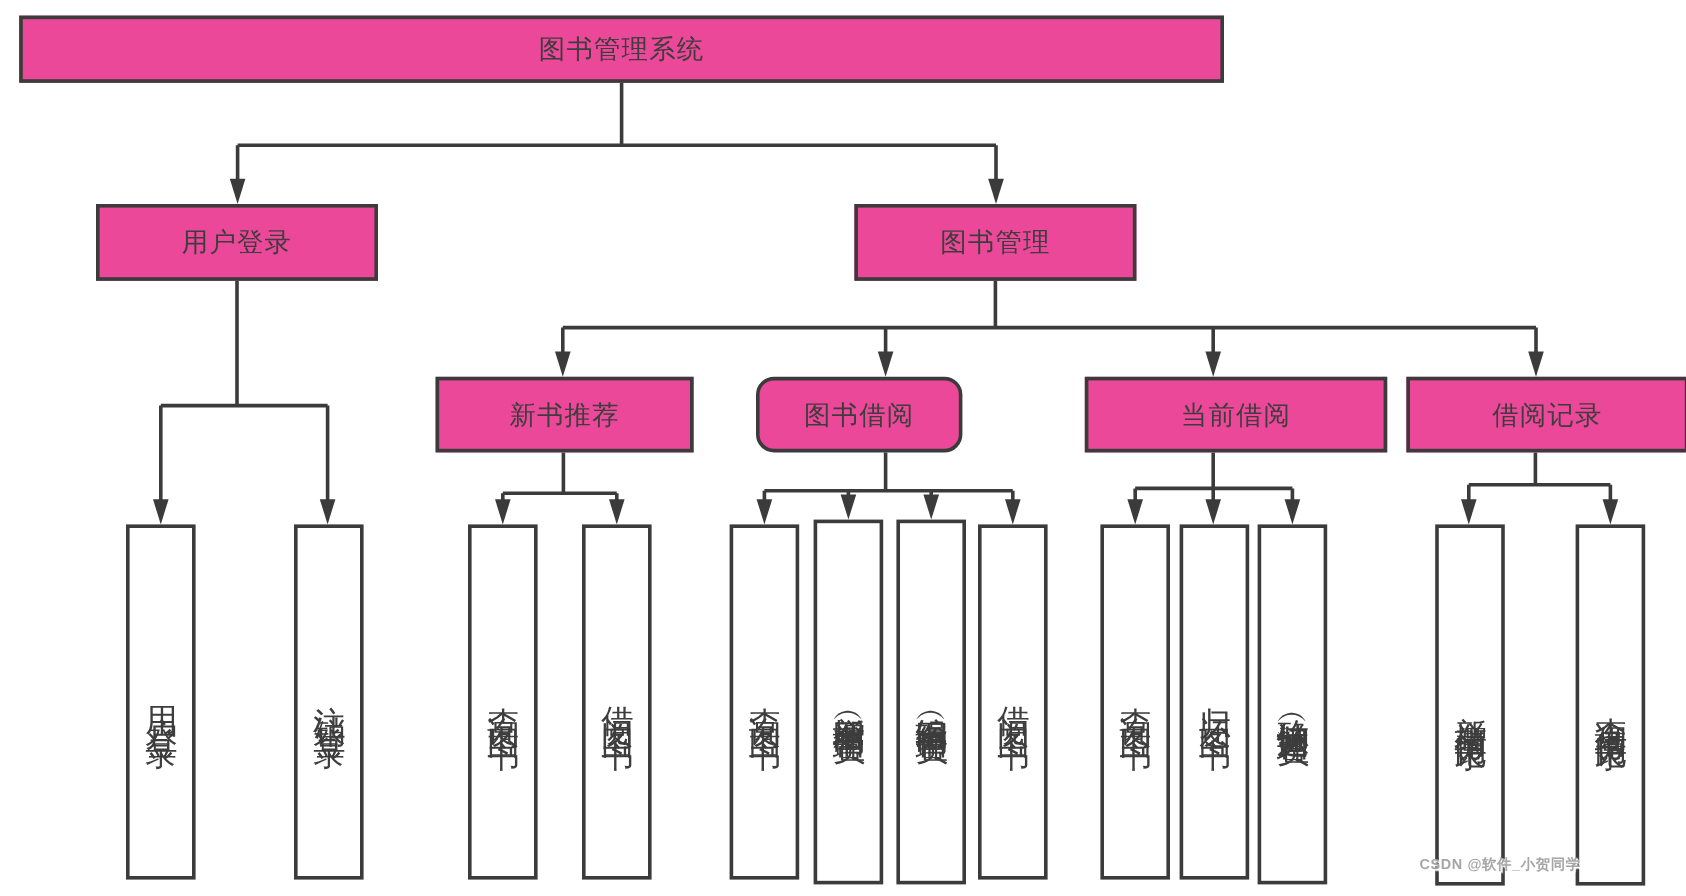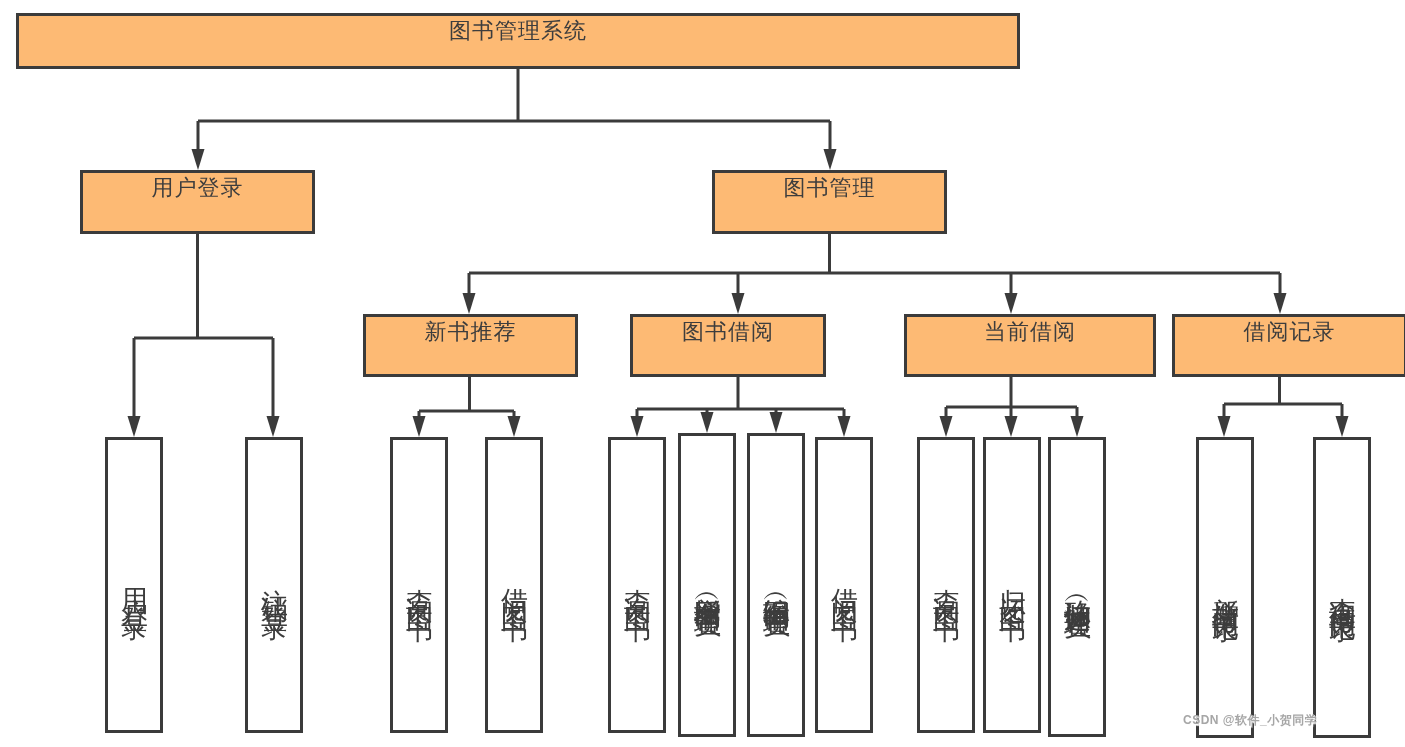--- a/index.html
+++ b/index.html
@@ -2,43 +2,43 @@
 <html><head>
 <meta charset="utf-8">
 <style>
   html,body{margin:0;padding:0;background:#fff;}
   #canvas{
     position:relative;width:1405px;height:747px;background:#fff;
     font-family:"Liberation Sans","DejaVu Sans",sans-serif;overflow:hidden;
   }
   #wires{position:absolute;left:0;top:0;z-index:1;pointer-events:none;}
   .hbox{
-    position:absolute;box-sizing:border-box;background:#fdba74;
-    border:3px solid #3b3b3b;display:flex;justify-content:center;
+    position:absolute;box-sizing:border-box;background:#ec4899;
+    border:3px solid #3b3b3b;display:flex;align-items:center;justify-content:center;
     font-size:22px;color:#3d3d3d;z-index:2;letter-spacing:1px;
   }
   .vbox{
     position:absolute;box-sizing:border-box;background:#fff;width:58px;
     border:3px solid #3b3b3b;display:flex;align-items:center;justify-content:center;
     z-index:2;
   }
   .vbox span{
     writing-mode:vertical-rl;text-orientation:mixed;line-height:1;
     font-size:27px;color:#3d3d3d;
   }
   .sp-a span{letter-spacing:9px;}   
   .sp-b span{letter-spacing:4px;}   
   .sp-c span{letter-spacing:2px;}   
 
   
   .n-root{left:16px;top:13px;width:1004px;height:56px;}
   .n-login{left:80px;top:170px;width:235px;height:64px;}
   .n-mgmt{left:712px;top:170px;width:235px;height:64px;}
   .n-l3a{left:363px;top:314px;width:215px;height:63px;}
-  .n-l3b{left:630px;top:314px;width:196px;height:63px;}
+  .n-l3b{left:630px;top:314px;width:172px;height:63px;border-radius:15px;}
   .n-l3c{left:904px;top:314px;width:252px;height:63px;}
   .n-l3d{left:1172px;top:314px;width:235px;height:63px;}
   .lf1{left:105px;top:437px;height:296px;}
   .lf2{left:245px;top:437px;height:296px;}
   .lf3{left:390px;top:437px;height:296px;}
   .lf4{left:485px;top:437px;height:296px;}
   .lf5{left:608px;top:437px;height:296px;}
   .lf6{left:678px;top:433px;height:304px;}
   .lf7{left:747px;top:433px;height:304px;}
   .lf8{left:815px;top:437px;height:296px;}

